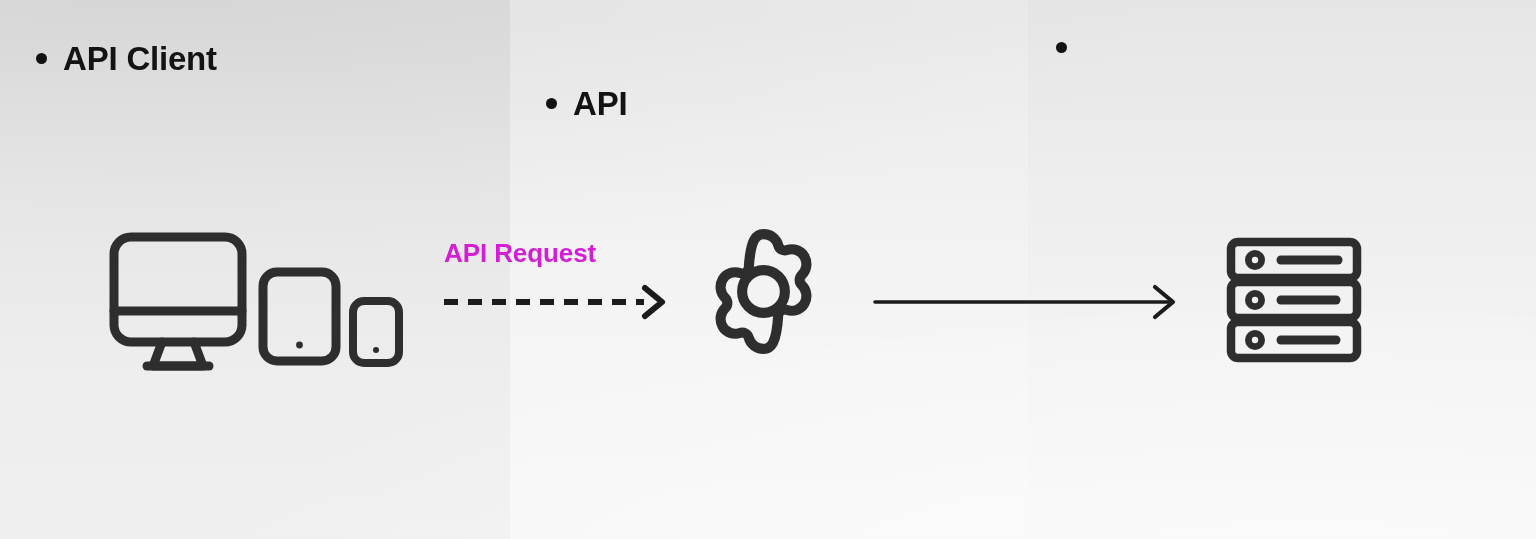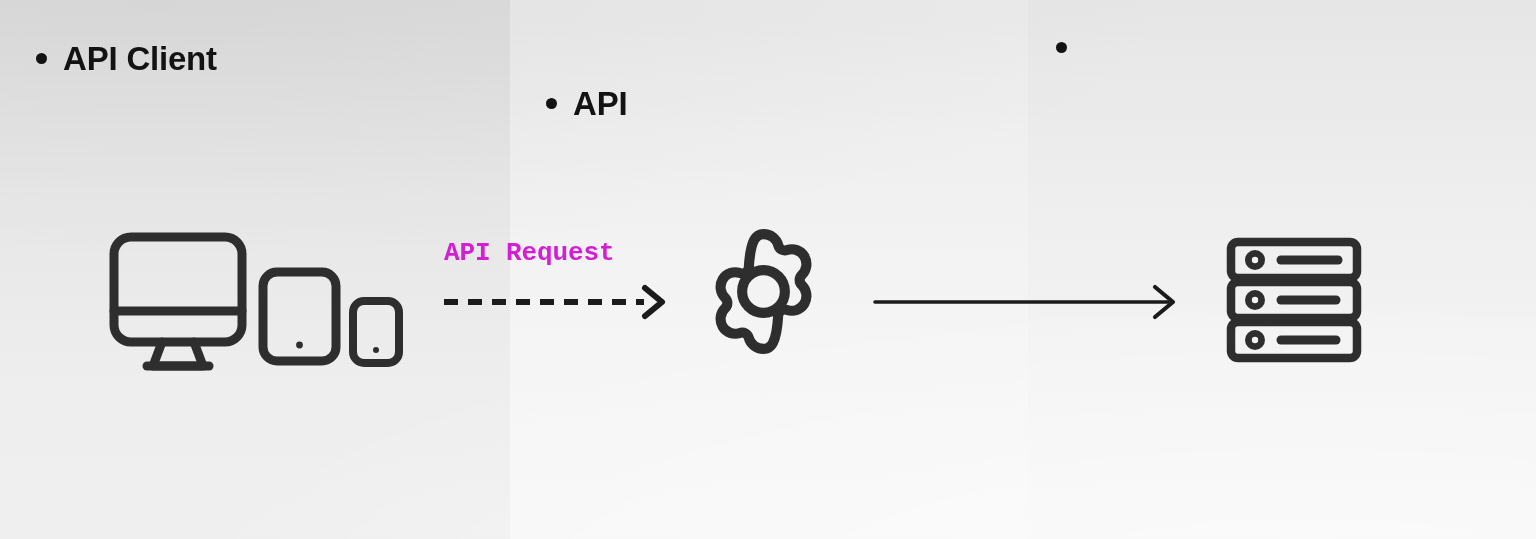--- a/index.html
+++ b/index.html
@@ -85,21 +85,21 @@
   #art-gear     { left: 696px;  top: 224px; }
   #art-server   { left: 1218px; top: 230px; }
   #art-dashed   { left: 440px;  top: 282px; }
   #art-solid    { left: 872px;  top: 282px; }
 
   
   #request-label {
     position: absolute;
     left: 444px;
     top: 240px;
-    font-family: Liberation Mono, monospace;
+    font-family: Liberation Sans, sans-serif;
     font-size: 26px;
     font-weight: 700;
     letter-spacing: -0.1px;
     color: #d41ed4;
     line-height: 1;
     white-space: nowrap;
   }
 </style>
 </head>
 <body>

